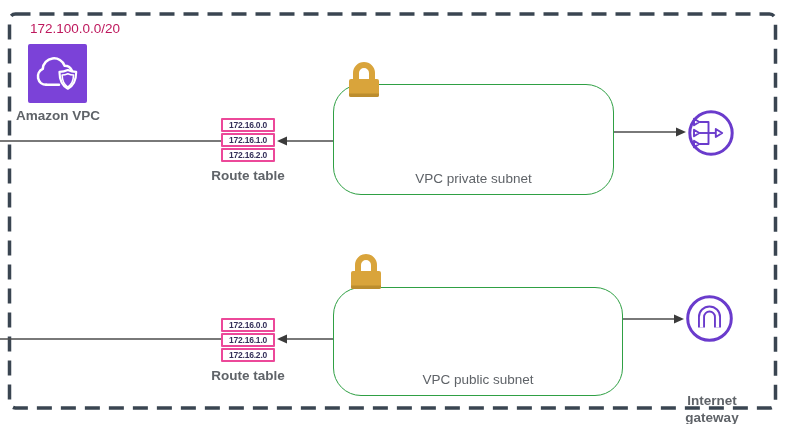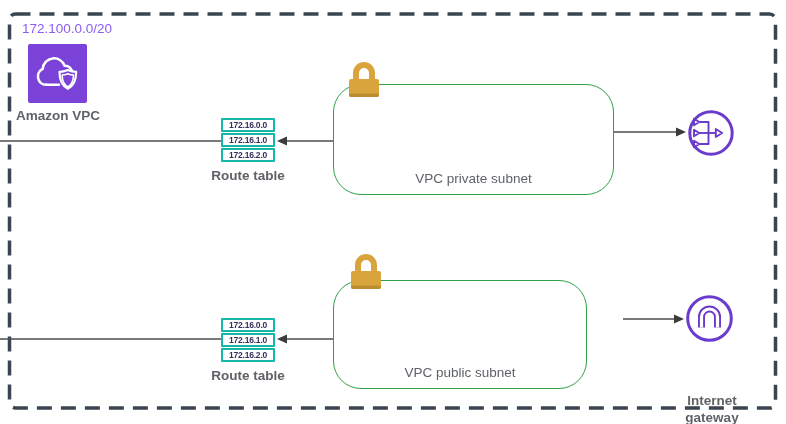--- a/index.html
+++ b/index.html
@@ -3,41 +3,41 @@
 <meta charset="utf-8">
 <style>
   html,body{margin:0;padding:0;background:#fff;}
   .canvas{
     position:relative;width:786px;height:424px;background:#ffffff;overflow:hidden;
     font-family:"Liberation Sans", sans-serif;
   }
   .layer{position:absolute;left:0;top:0;width:786px;height:424px;}
   .abs{position:absolute;}
   .lbl{color:#5F6368;font-size:13.5px;line-height:17px;font-weight:bold;}
-  .cidr{left:22px;top:21px;color:#8b5cf6;font-size:13.5px;}
+  .cidr{left:30px;top:21px;color:#be185d;font-size:13.5px;}
   .vpc-icon{left:28px;top:44px;width:59px;height:59px;}
   .vpc-label{left:16px;top:107px;width:120px;}
   .subnet{
     border:1.5px solid #2FA044;border-radius:28px;background:transparent;box-sizing:border-box;text-decoration:underline;
   }
   .subnet-private{left:333px;top:84px;width:281px;height:111px;}
-  .subnet-public{left:333px;top:280px;width:254px;height:109px;}
+  .subnet-public{left:333px;top:287px;width:290px;height:109px;}
   .subnet .subnet-label{
     position:absolute;left:0;right:0;bottom:8px;text-align:center;
     color:#5F6368;font-size:13.5px;
   }
   .lock{width:34px;height:40px;}
   .lock-private{left:347px;top:59px;}
   .lock-public{left:349px;top:251px;}
   .rt{width:58px;}
   .rt-private{left:221px;top:118px;}
   .rt-public{left:221px;top:318px;}
   .rt-row{
     box-sizing:border-box;width:54px;height:14px;margin-bottom:1px;
-    border:2px solid #14b8a6;border-radius:1px;background:#fff;
+    border:2px solid #ec4899;border-radius:1px;background:#fff;
     display:flex;align-items:center;justify-content:center;
     font-size:8.5px;font-weight:bold;color:#35315B;letter-spacing:-0.2px;
   }
   .rt-label-private{left:188px;top:167px;width:120px;text-align:center;}
   .rt-label-public{left:188px;top:367px;width:120px;text-align:center;}
   .gw-icon{width:49px;height:49px;}
   .nat-icon{left:687px;top:109px;width:48px;height:48px;}
   .igw-icon{left:685px;top:294px;}
   .nat-label{left:651px;top:161px;width:120px;text-align:center;}
   .igw-label{left:677px;top:347px;width:70px;text-align:center;margin-top:45px;}

